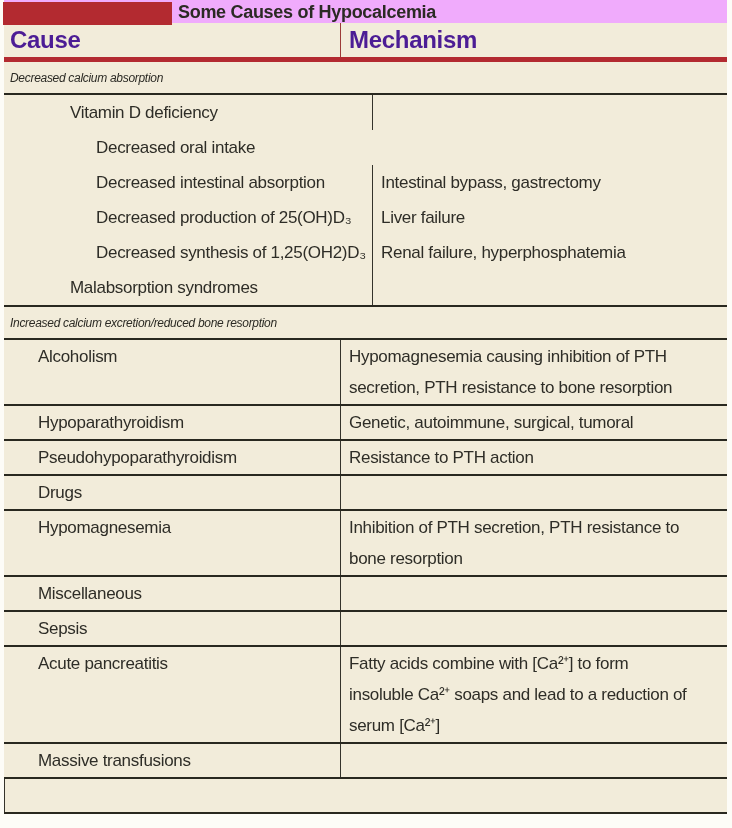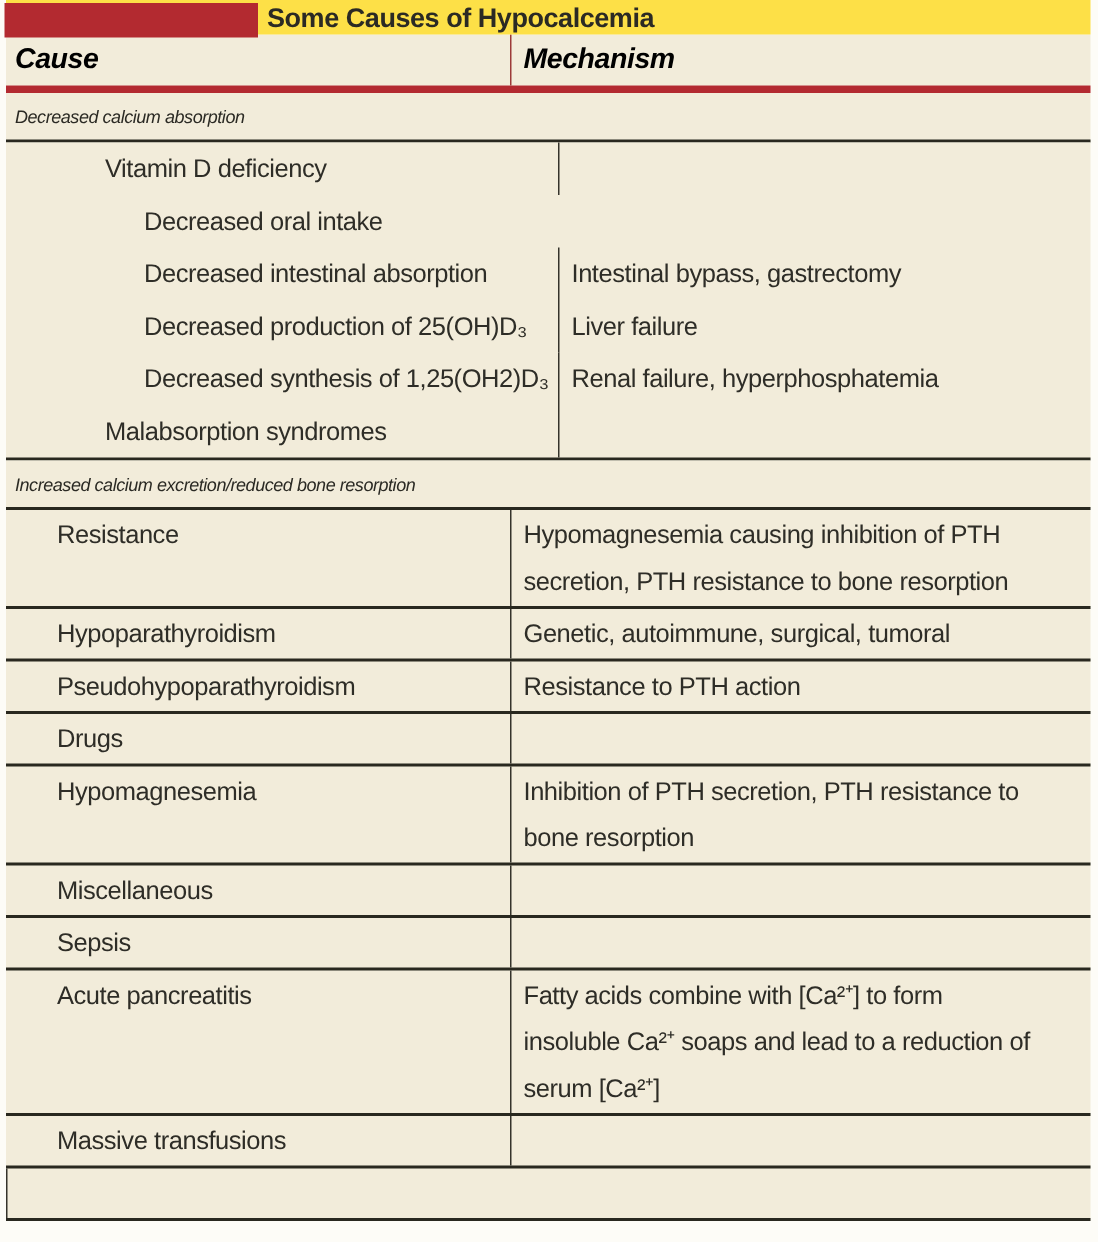--- a/index.html
+++ b/index.html
@@ -7,33 +7,33 @@
     width:732px;height:828px;
     background:#fdfcf7;
     font-family:"Liberation Sans",sans-serif;
     color:#2e2d27;
     letter-spacing:-0.3px;
     overflow:hidden;
   }
   .table{margin:0 5px 0 4px;width:723px;}
 
   
-  .title-band{position:relative;height:23px;background:#fde047;}
+  .title-band{position:relative;height:23px;background:#f0abfc;}
   .red-block{position:absolute;left:-1px;top:2px;width:169px;height:23px;background:#b32a30;}
   .title{
     position:absolute;left:174px;top:0;height:23px;line-height:24px;
     font-weight:bold;font-size:18px;color:#2b2a24;white-space:nowrap;
   }
 
   
   .col-header-row{display:flex;height:34px;background:#f2ecda;align-items:stretch;}
   .cause-cell{width:336px;flex:none;box-sizing:border-box;}
   .mech-cell{flex:1;box-sizing:border-box;border-left:1.5px solid #35332b;padding-left:8px;}
   .col-header-row .mech-cell{border-left-color:#9c3a38;}
-  .col-head{font-weight:bold;color:#000000;font-size:19px;line-height:34px;font-style:italic;}
+  .col-head{font-weight:bold;color:#4c1d95;font-size:24px;line-height:34px;}
   .col-header-row .cause-cell{padding-left:6px;}
 
   .red-rule{height:5px;background:#b32a30;}
 
   
   .section-header{
     height:31px;line-height:32px;background:#f2ecda;
     font-style:italic;font-size:12px;color:#2b2a24;
     padding-left:6px;border-bottom:2px solid #29281f;
   }
@@ -103,21 +103,21 @@
     <div class="row plain">
       <div class="cause-cell indent1">Malabsorption syndromes</div>
       <div class="mech-cell"></div>
     </div>
   </div>
 
   <div class="section-header">Increased calcium excretion/reduced bone resorption</div>
 
   <div class="section-body">
     <div class="row ruled">
-      <div class="cause-cell indent1">Resistance</div>
+      <div class="cause-cell indent1">Alcoholism</div>
       <div class="mech-cell">
         <div class="mline">Hypomagnesemia causing inhibition of PTH</div>
         <div class="mline">secretion, PTH resistance to bone resorption</div>
       </div>
     </div>
     <div class="row ruled">
       <div class="cause-cell indent1">Hypoparathyroidism</div>
       <div class="mech-cell">
           <div class="mline">Genetic, autoimmune, surgical, tumoral</div>
         </div>

